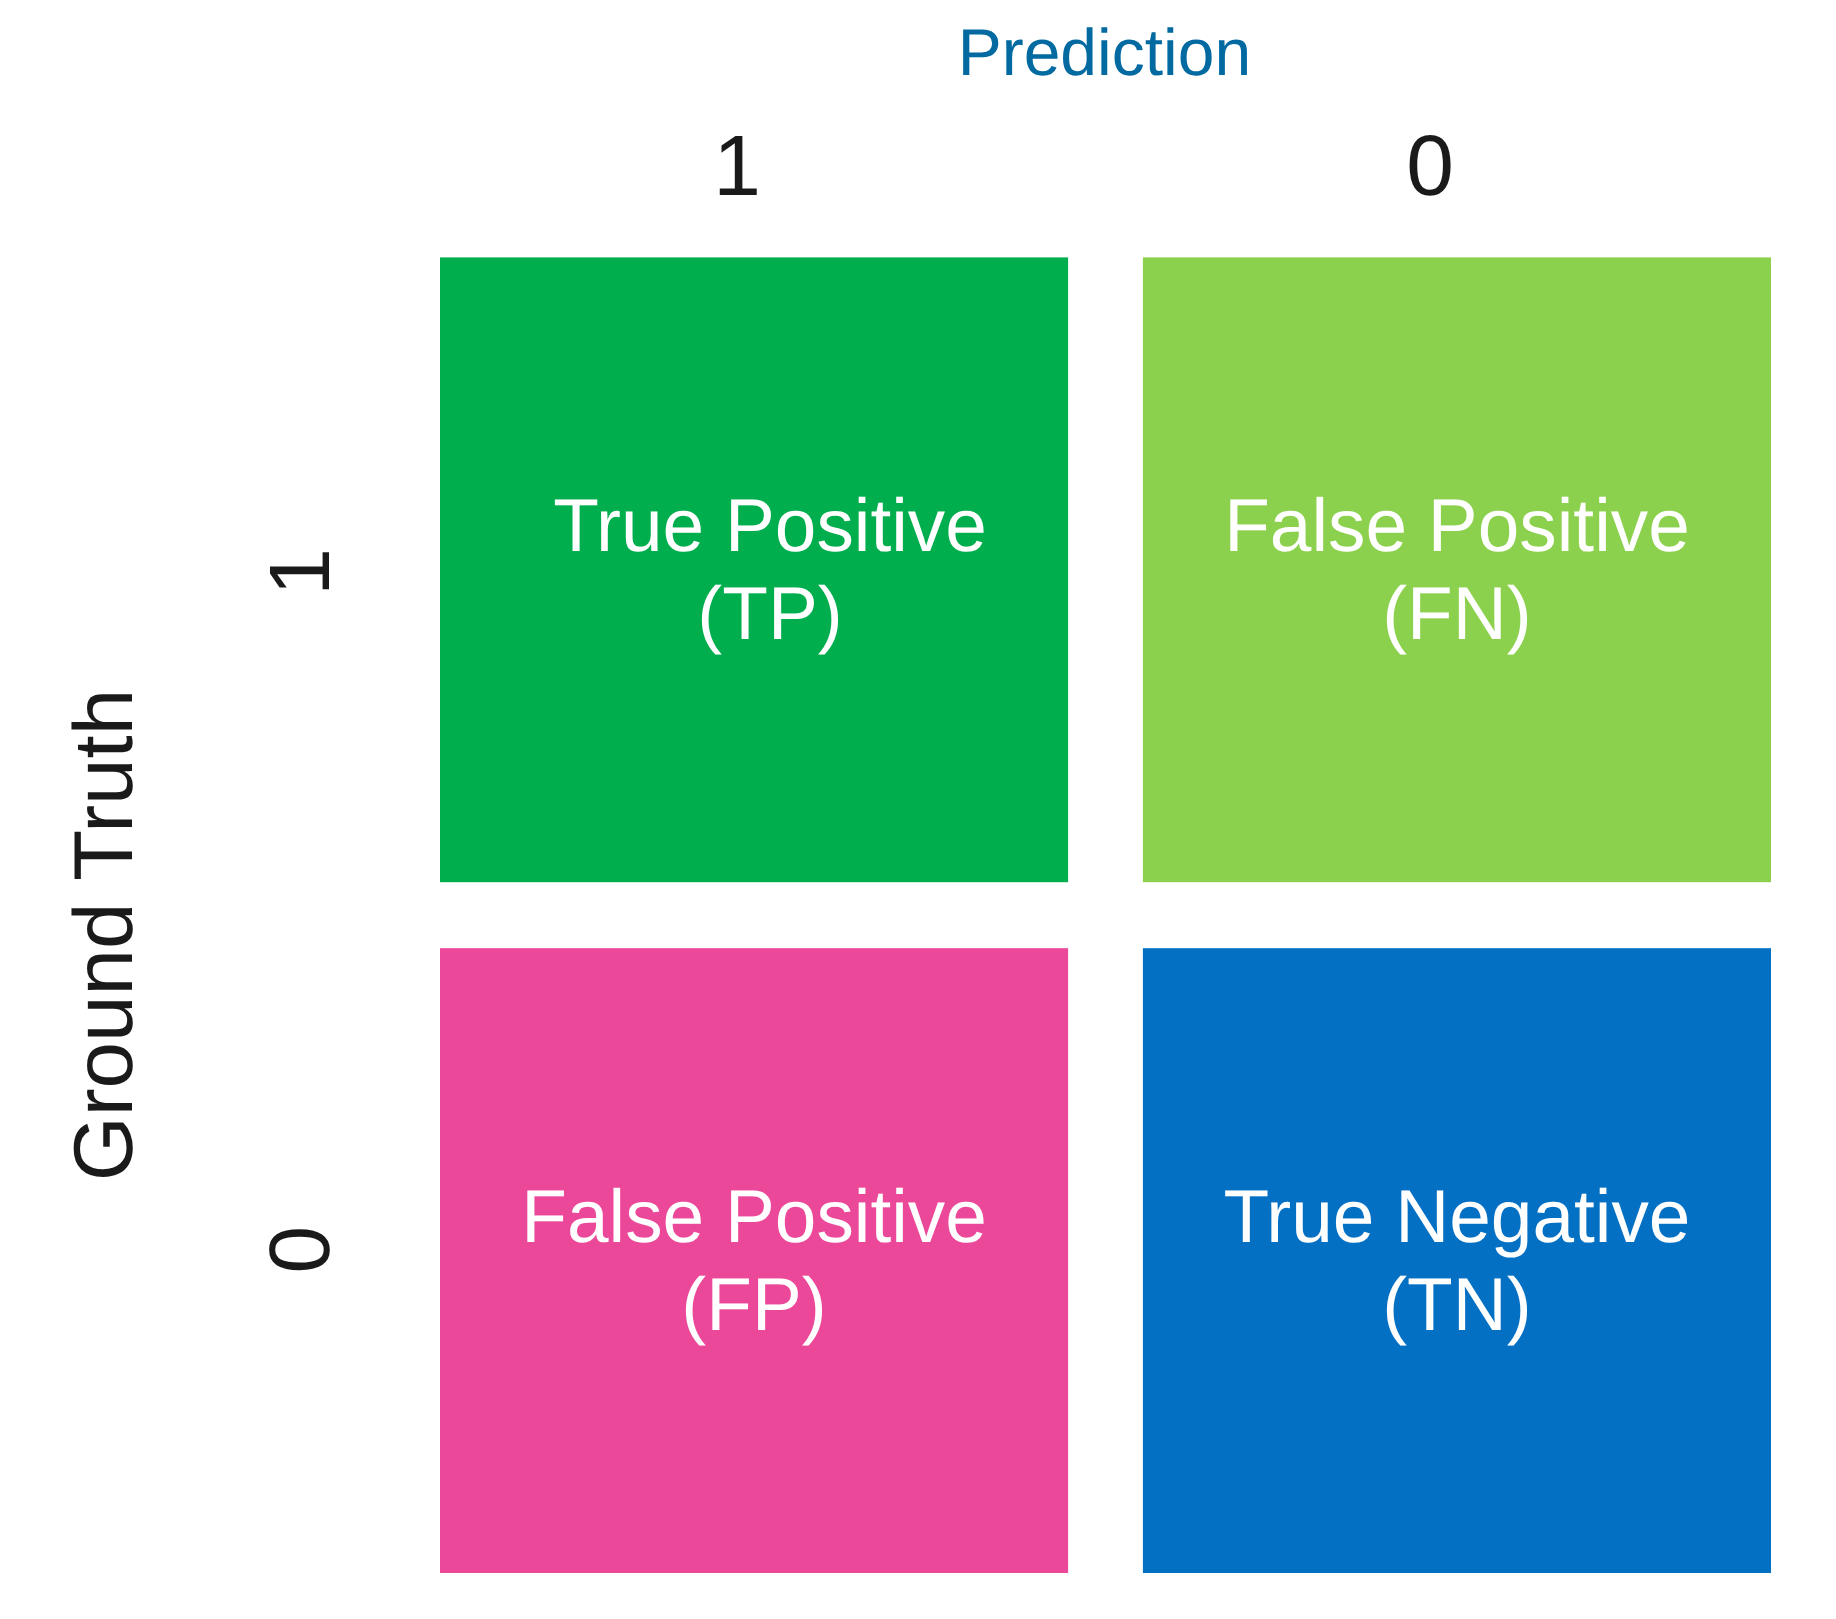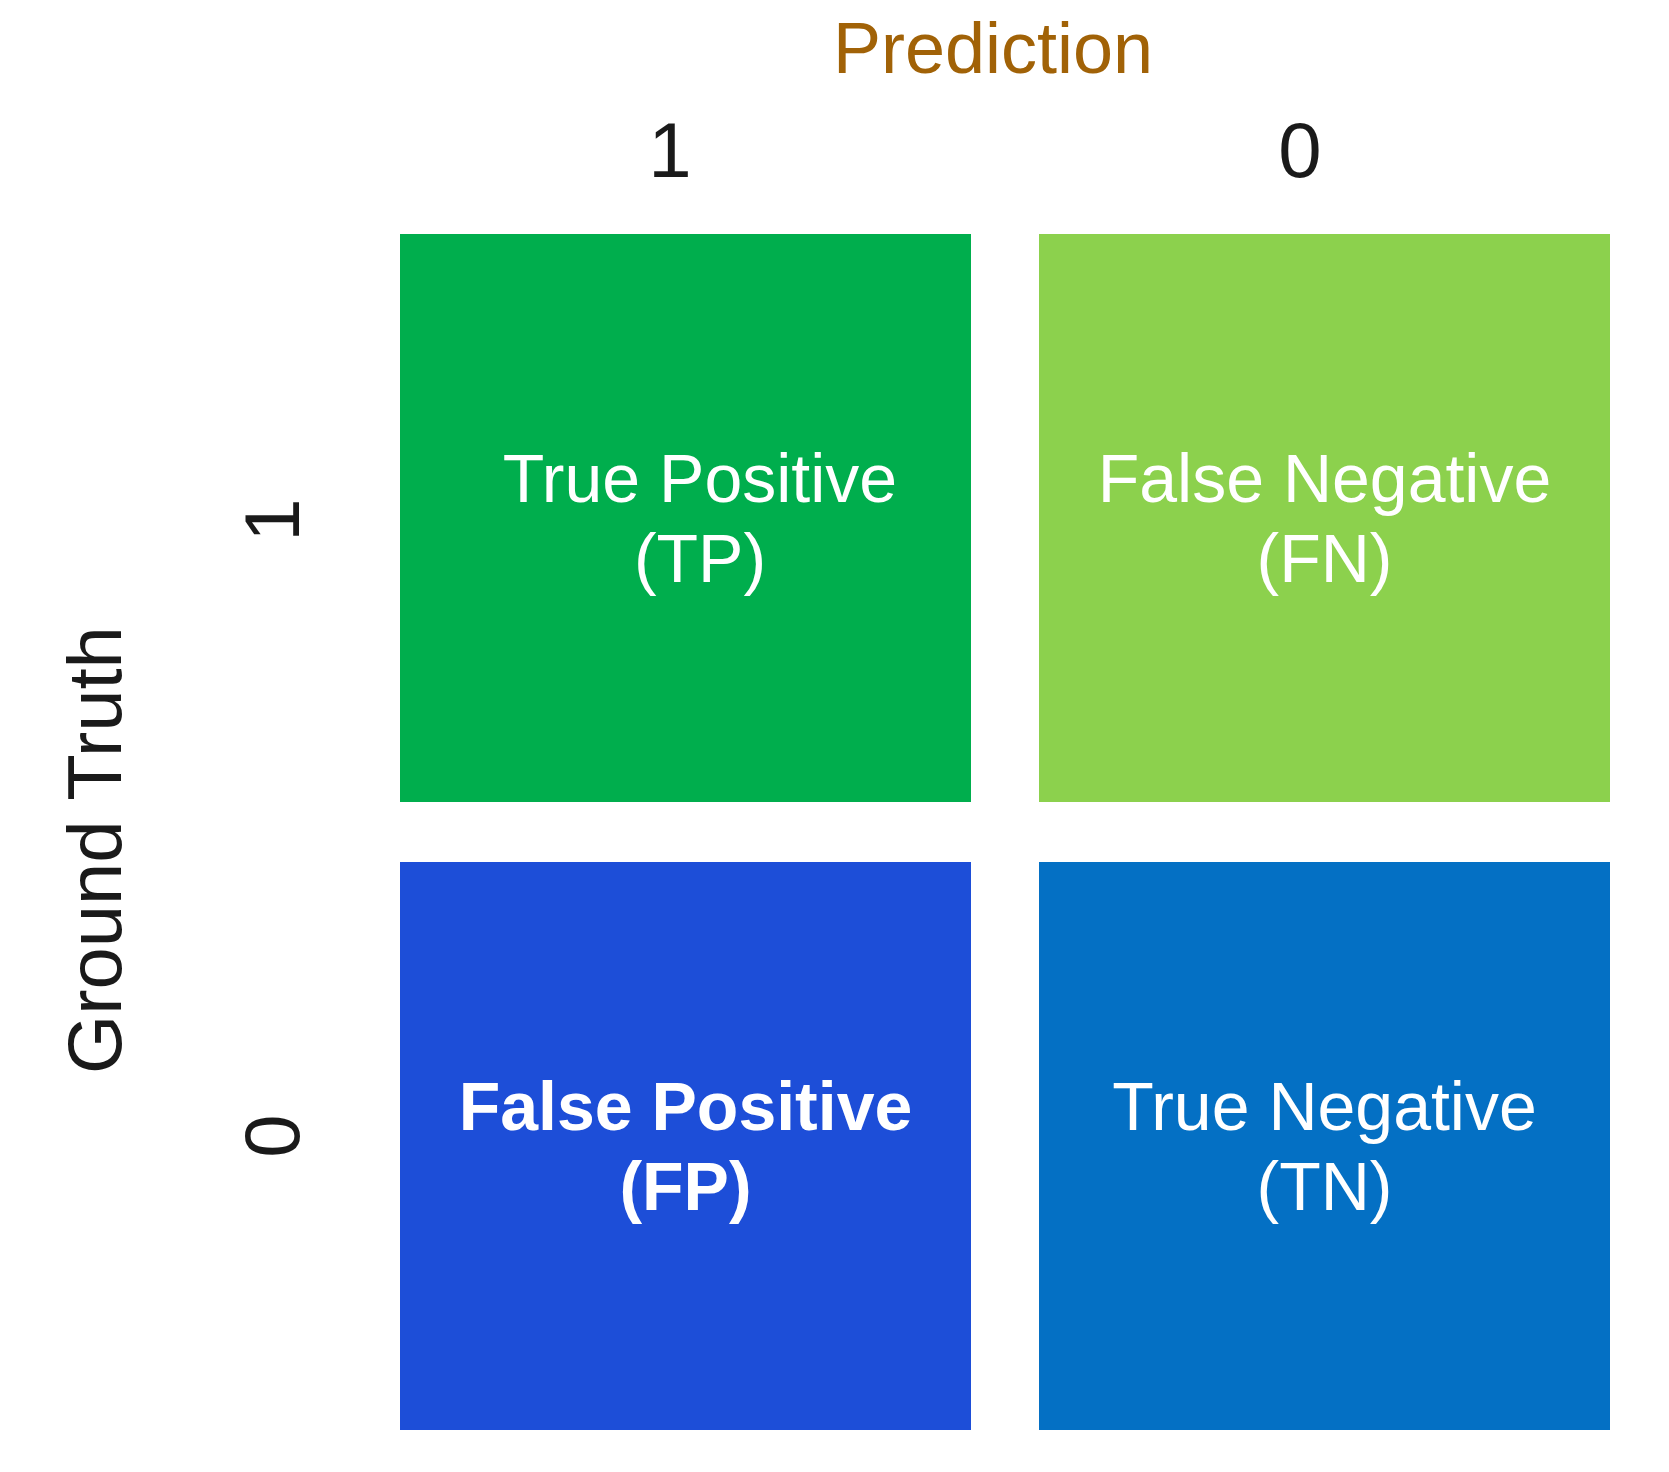--- a/index.html
+++ b/index.html
@@ -18,30 +18,30 @@
   #diagram {
     position: relative;
     width: 1669px;
     height: 1472px;
     background: #ffffff;
   }
 
   
   .axis-title-top {
     position: absolute;
-    left: 388px;
+    left: 399px;
     top: 2px;
     width: 1210px;
     height: 92px;
     display: flex;
     align-items: center;
     justify-content: center;
-    font-size: 72px;
+    font-size: 60px;
     line-height: 1;
-    color: #a16207;
+    color: #0369a1;
     white-space: nowrap;
   }
 
   
   .col-tick {
     position: absolute;
     top: 100px;
     width: 120px;
     height: 100px;
     display: flex;
@@ -138,24 +138,24 @@
 
   <div class="row-tick r1">0</div>
 
   <div class="matrix">
 
     <div class="cell" style="background-color: rgb(0, 174, 77); padding-left: 39px;">
       <span class="cell-label">True Positive (TP)</span>
     </div>
 
     <div class="cell" style="background-color: rgb(140, 209, 77);">
-      <span class="cell-label">False Negative (FN)</span>
+      <span class="cell-label">False Positive (FN)</span>
     </div>
 
-    <div class="cell" style="background-color: #1d4ed8; font-weight: bold;">
+    <div class="cell" style="background-color: #ec4899;">
       <span class="cell-label">False Positive (FP)</span>
     </div>
 
     <div class="cell" style="background-color: rgb(4, 112, 196); justify-content: flex-end;">
       <span class="cell-label">True Negative (TN)</span>
     </div>
 
   </div>
 </div>
 

